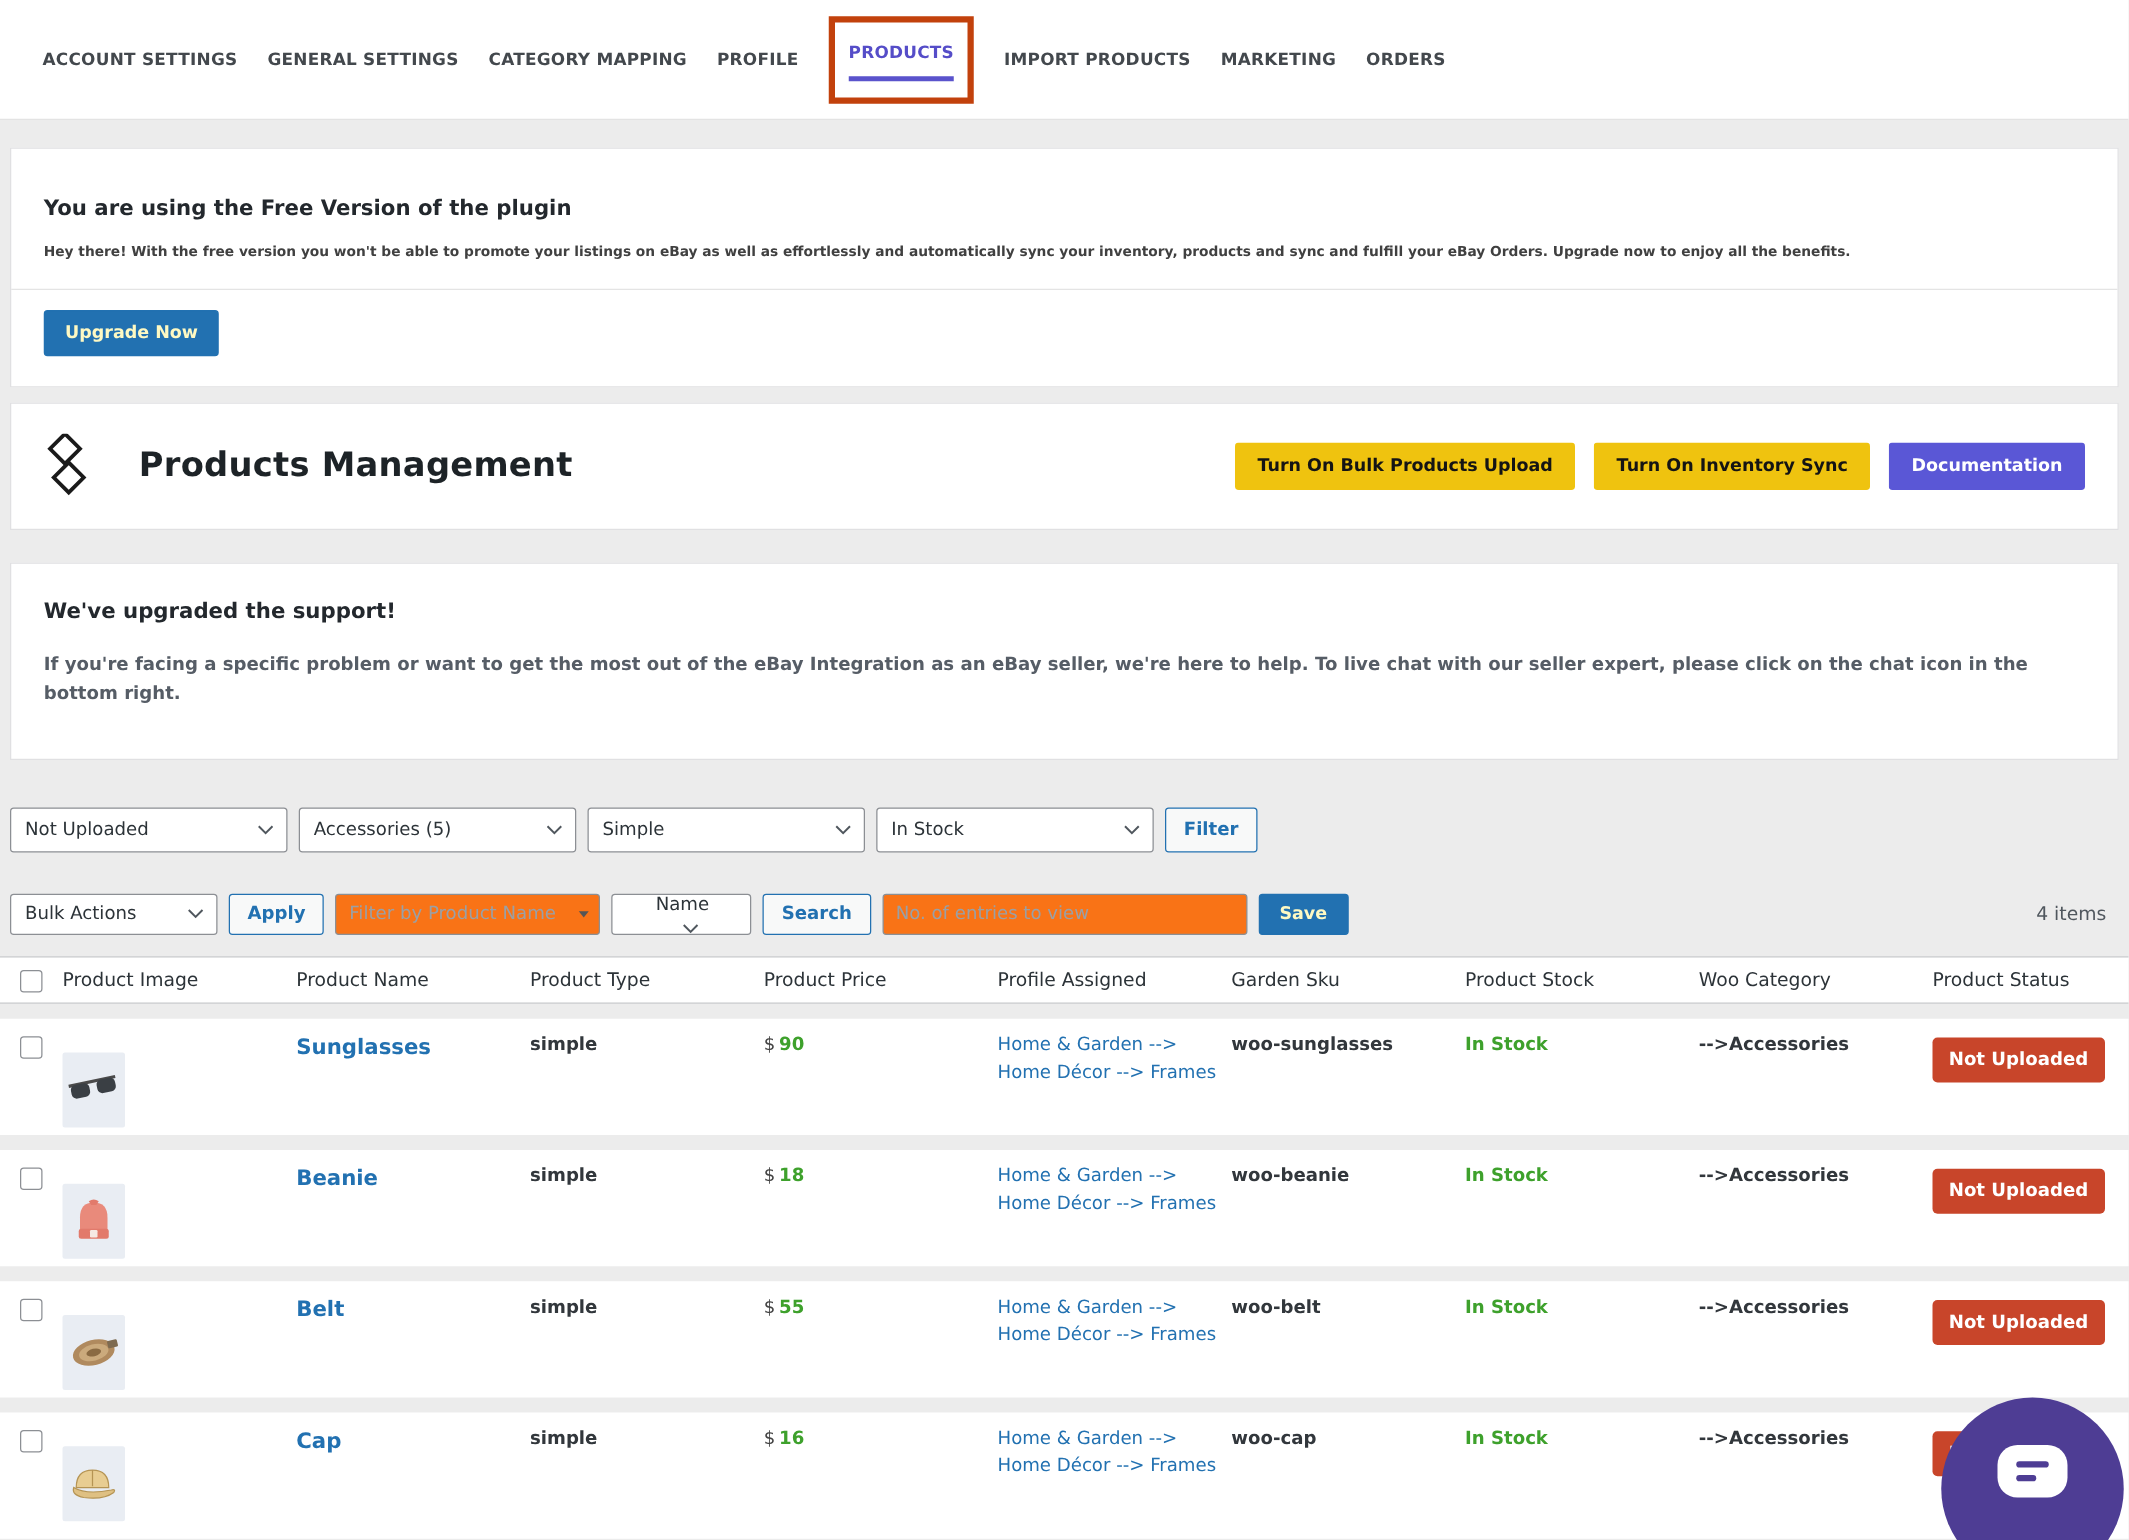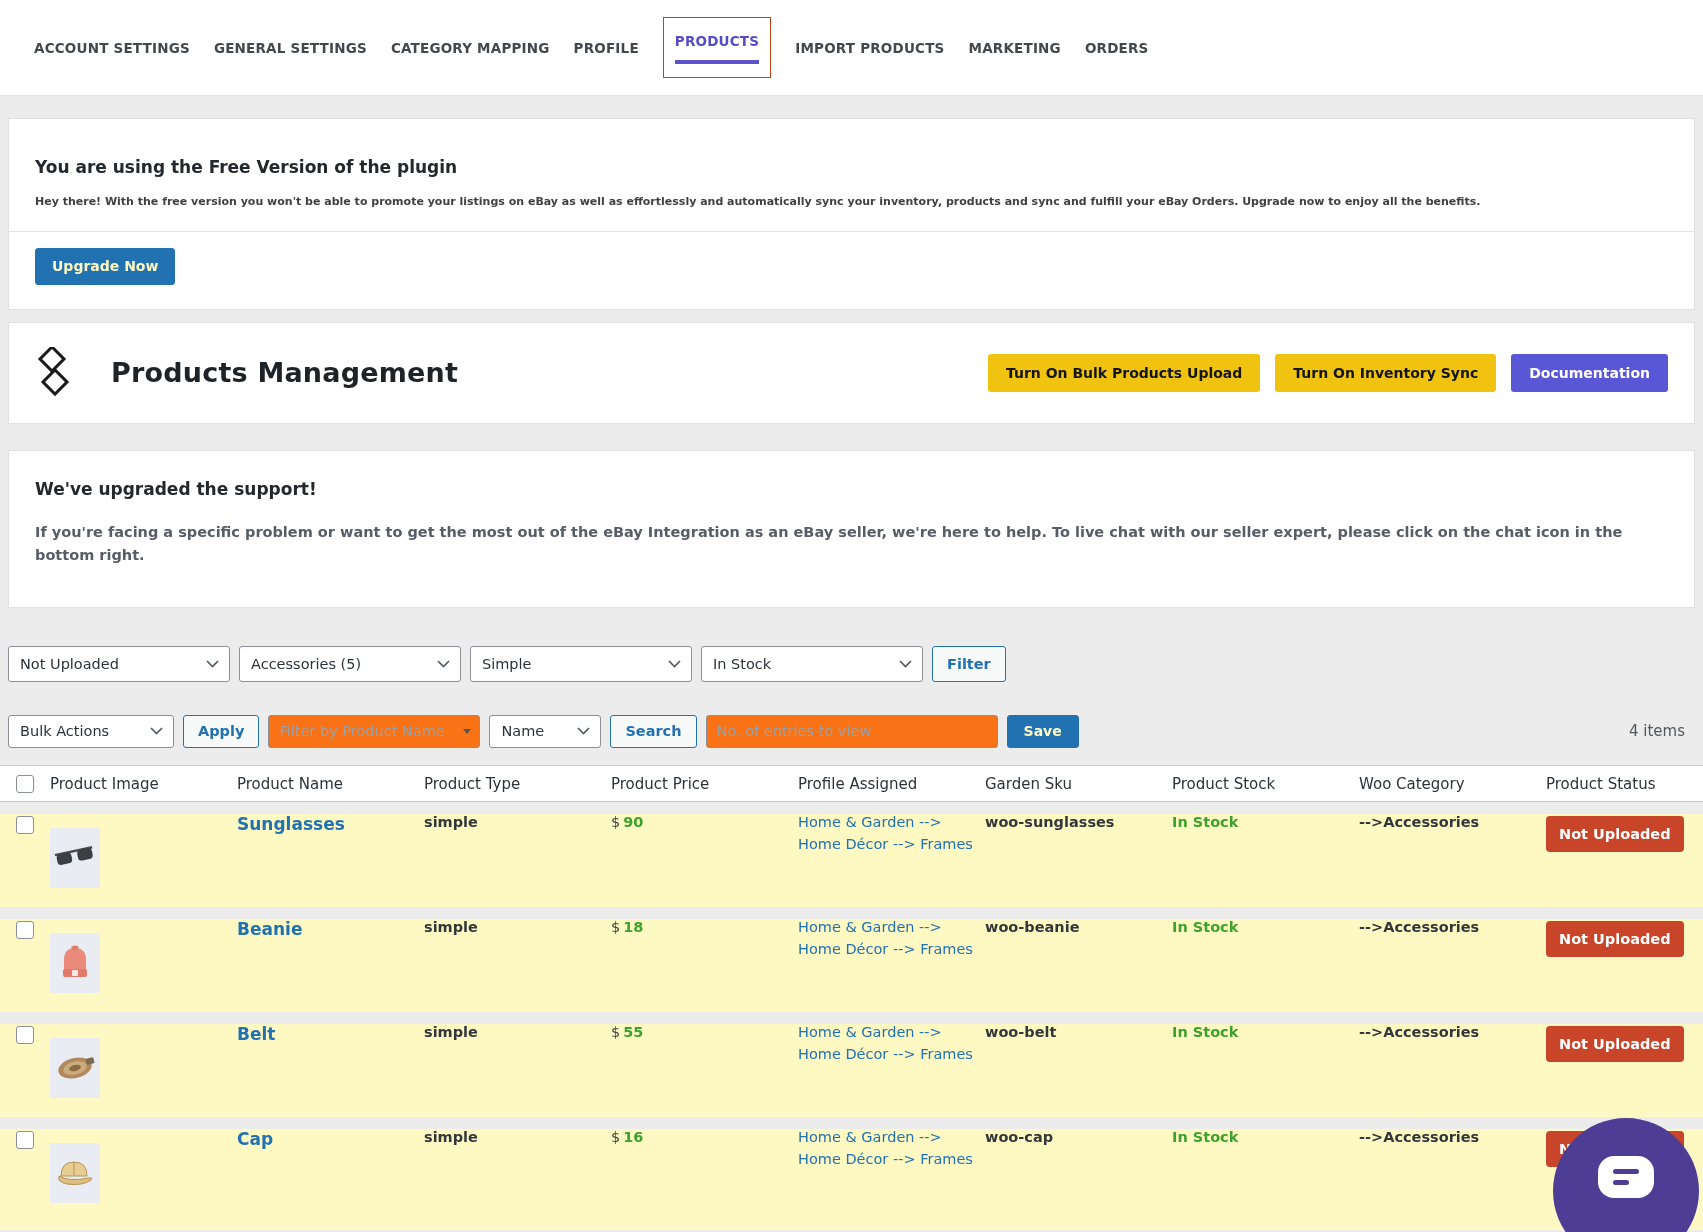--- a/index.html
+++ b/index.html
@@ -11,21 +11,21 @@
   
   .topnav {
     background:#fff; height:96px; display:flex; align-items:center;
     gap:24px; padding:0 0 0 34px; border-bottom:1px solid #e3e3e3;
   }
   .tab {
     font-size:13.5px; font-weight:700; letter-spacing:.2px; color:#43484d;
     cursor:pointer; white-space:nowrap;
   }
   .annotation-box {
-    border:1px solid #c2410c; padding:13px 11px; display:inline-block;
+    border:5px solid #c2410c; padding:13px 11px; display:inline-block;
   }
   .tab.active { color:#554dc8; display:inline-block; }
   .tab.active::after {
     content:""; display:block; height:4px; background:#5a53cc; margin-top:11px;
   }
   
   .card {
     background:#fff; margin:0 8px; border:1px solid #e0e0e2;
   }
   .banner-card { margin-top:22px; }
@@ -65,21 +65,21 @@
     display:flex; align-items:center; justify-content:space-between;
     background:#fff; border:1px solid #8c8f94; border-radius:3px;
     height:36px; padding:0 10px 0 11px; font-size:14.5px; color:#2c3338;
     cursor:pointer;
   }
   .select .chev { margin-left:14px; display:flex; }
   .w-filter { width:222px; }
   
   .toolbar-row { display:flex; gap:9px; margin:33px 8px 0 8px; align-items:center; }
   .select.w-bulk { width:166px; height:33px; }
-  .select.w-sort { width:112px; height:33px; }
+  .select.w-sort { width:112px; height:33px;flex-direction:column; }
   .btn-sm { height:33px; }
   input.text-input {
     background:#f97316; border:1px solid #8c8f94; border-radius:3px; height:33px;
     padding:0 10px; font-size:14.5px; color:#2c3338; font-family:inherit;
   }
   input.text-input::placeholder { color:#9aa0a6; }
   .combo-wrap { position:relative; }
   .combo-wrap input { width:212px; }
   .combo-arrow {
     position:absolute; right:9px; top:14px; width:0; height:0;
@@ -100,21 +100,21 @@
     padding:8px 0; align-items:center;
   }
   .th { font-size:15px; color:#2c3338; padding:0 6px 0 5px; }
   .cb-cell { padding-left:16px; }
   .cb {
     appearance:none; -webkit-appearance:none; width:18px; height:18px;
     border:1px solid #8c8f94; border-radius:3px; background:#fff; cursor:pointer;
     display:inline-block; vertical-align:middle;
   }
   .row {
-    background:#fef9c3; margin-top:12px; min-height:93px; 
+    background:#ffffff; margin-top:12px; min-height:93px; padding-top:13px;
   }
   .row:first-of-type { margin-top:5px; }
   .row.tall { min-height:101px; }
   .cell { padding:0 6px 0 5px; font-size:14.5px; }
   .thumb {
     width:50px; height:60px; background:#e9edf3; border-radius:2px;
     display:flex; align-items:center; justify-content:center; margin-top:14px;
   }
   .p-name { font-size:17px; font-weight:700; color:#2271b1; cursor:pointer; }
   .p-type, .p-sku, .p-cat { font-weight:700; color:#32373c; }

